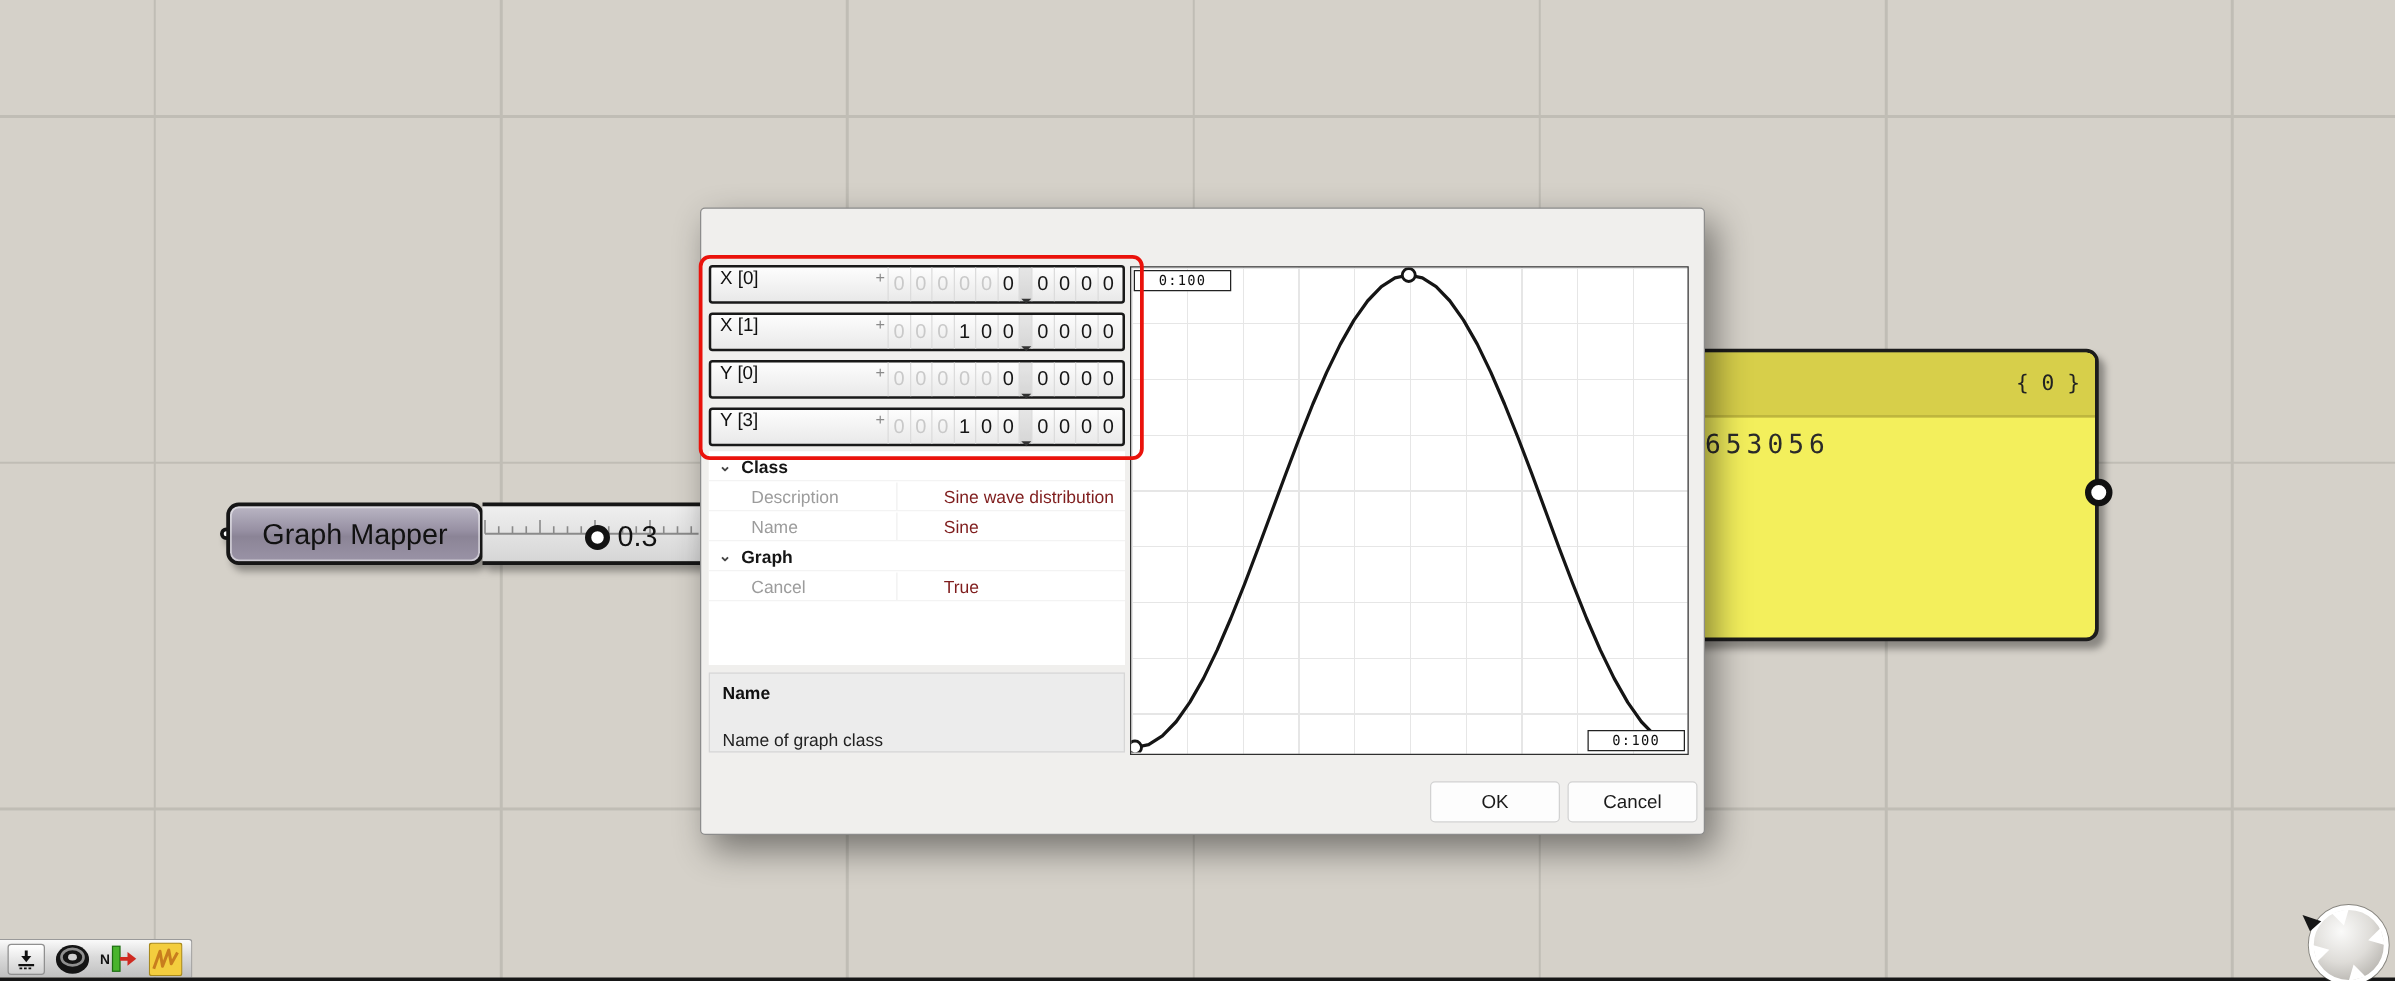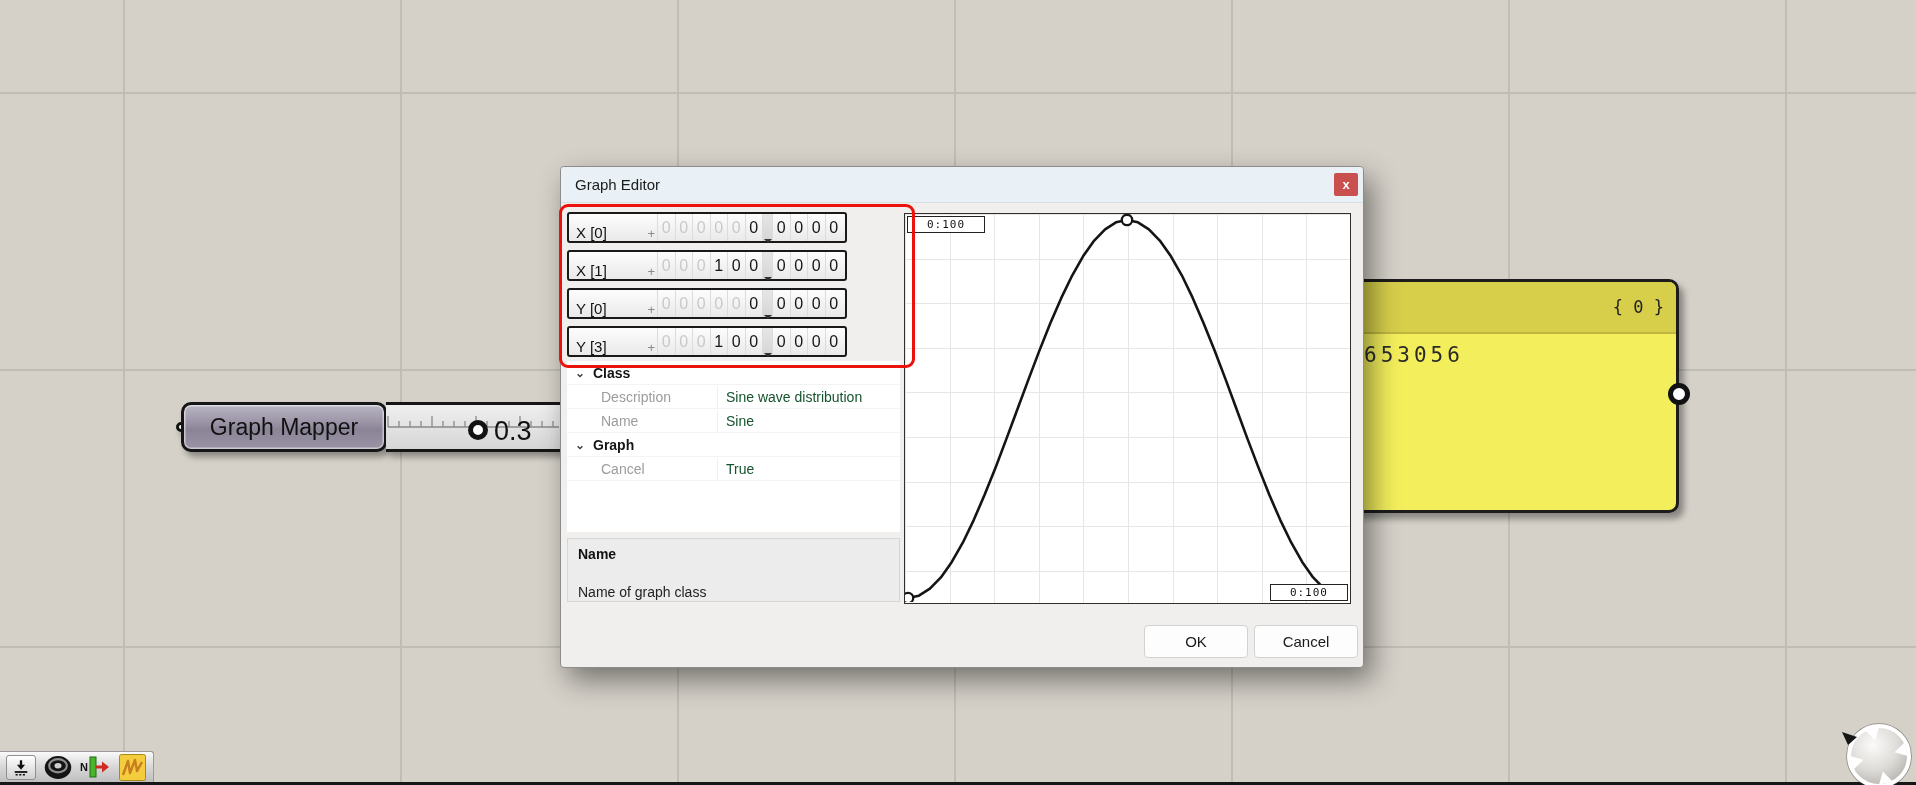--- a/index.html
+++ b/index.html
@@ -15,58 +15,58 @@
   
   #gm-wrap{left:181px;top:374px;width:384px;height:38px;filter:drop-shadow(4px 5px 3px rgba(0,0,0,0.35));margin-top:28px;}
   #gm-capsule{left:0;top:0;width:206px;height:50px;box-sizing:border-box;border:3px solid #161616;border-radius:10px;
     background:linear-gradient(180deg,#bab6c4 0%,#968fa2 45%,#8b8496 55%,#9a93a6 100%);
     box-shadow:inset 0 0 0 1.5px rgba(255,255,255,.5);
     display:flex;align-items:center;justify-content:center;font-size:23px;color:#111;}
   #gm-grip-in{left:-5px;top:20px;width:10px;height:10px;border-radius:50%;background:#fff;border:3px solid #131313;box-sizing:border-box;}
   #gm-slider{left:205px;top:0;width:179px;height:50px;box-sizing:border-box;border:3px solid #161616;border-left:none;
     background:linear-gradient(180deg,#efefef,#d6d6d6);}
   #gm-knob{left:82px;top:15px;width:20px;height:20px;border-radius:50%;border:5.5px solid #131313;background:#fff;box-sizing:border-box;}
-  #gm-value{left:108px;top:11px;font-size:27px;color:#111;}
+  #gm-value{left:108px;top:11px;font-size:23px;color:#111;}
 
   
   #panel{left:1345px;top:279px;width:334px;height:234px;z-index:5;}
   #panel-body{left:0;top:0;width:100%;height:100%;box-sizing:border-box;border:3px solid #1c1c1c;border-radius:10px;
     background:#f3ef5c;box-shadow:5px 6px 6px rgba(0,0,0,.35);overflow:hidden;}
   #panel-header{height:50px;background:#d7cf4a;border-bottom:2px solid #beb63e;display:flex;align-items:center;
     justify-content:flex-end;padding-right:12px;font-family:"DejaVu Sans Mono",monospace;font-size:17px;color:#222;}
   #panel-value{padding:9px 12px 0 16px;font-family:"DejaVu Sans Mono",monospace;font-size:21px;letter-spacing:4px;color:#2a2a2a;}
   #panel-grip{left:323px;top:104px;width:22px;height:22px;border-radius:50%;background:#fff;border:5px solid #111;box-sizing:border-box;z-index:6;}
 
   
   #dialog{left:560px;top:166px;width:802px;height:500px;background:#f0efed;border:1px solid #8c8c8c;border-radius:4px;
     box-shadow:8px 12px 28px rgba(0,0,0,.45);z-index:10;}
   #titlebar{left:0;top:0;width:100%;height:36px;background:#e9f1f6;border-bottom:1px solid #d8dfe3;border-radius:4px 4px 0 0;box-sizing:border-box;}
   #title-text{left:14px;top:0;line-height:35px;font-size:15px;color:#1b1b1b;}
   #close-btn{right:5px;top:6px;width:24px;height:23px;background:#c9504f;border-radius:2px;color:#fff;
     font-size:13px;font-weight:bold;display:flex;align-items:center;justify-content:center;cursor:pointer;}
 
   #rows-wrap{left:6px;top:45px;width:333px;}
-  .digit-row{position:relative;width:280px;height:31px;box-sizing:border-box;margin-bottom:7px;border:2px solid #191919;border-radius:3px;
-    background:linear-gradient(180deg,#fdfdfd,#e9e9e9);display:flex;align-items:flex-end;}
+  .digit-row{position:relative;width:333px;height:31px;box-sizing:border-box;margin-bottom:7px;border:2px solid #191919;border-radius:3px;
+    background:linear-gradient(180deg,#fdfdfd,#e9e9e9);display:flex;align-items:flex-start;}
   .dr-label{padding-left:7px;font-size:15px;color:#111;}
   .dr-fill{flex:1;}
   .dr-sign{font-size:13px;color:#8a8a8a;padding-right:2px;}
   .dr-digit{width:16.5px;text-align:center;font-size:16px;color:#161616;border-left:1px solid #dcdcdc;line-height:27px;}
   .dr-digit.dim{color:#c9c9c9;}
   .dr-sep{position:relative;width:9px;align-self:stretch;background:rgba(110,110,110,.16);border-left:1px solid #dcdcdc;}
   .dr-sep:after{content:"";position:absolute;left:1px;bottom:-6px;border:4px solid transparent;border-top-color:#333;}
   .dr-end{width:3px;}
   #red-rect{left:-2px;top:37px;width:350px;height:158px;border:3px solid #ea120b;border-radius:9px;pointer-events:none;z-index:20;}
 
   #prop-grid{left:6px;top:194px;width:333px;height:171px;background:#fff;font-size:14px;overflow:hidden;}
   .pg-cat{height:23px;display:flex;align-items:center;font-weight:bold;color:#151515;border-bottom:1px solid #f3f3f3;}
   .pg-chev{width:26px;text-align:center;color:#444;font-size:12px;}
-  .pg-item{height:23px;display:flex;align-items:center;border-bottom:1px solid #f3f3f3;}
+  .pg-item{height:23px;display:flex;align-items:center;border-bottom:1px solid #f3f3f3;gap:29px;}
   .pg-label{width:116px;padding-left:34px;color:#9c9c9c;border-right:1px solid #f0f0f0;line-height:22px;}
-  .pg-value{padding-left:8px;color:#14532d;}
+  .pg-value{padding-left:8px;color:#7f1d1d;}
 
   #help-box{left:6px;top:371px;width:333px;height:64px;box-sizing:border-box;background:#ececec;border:1px solid #d6d6d6;padding:7px 10px;}
   #help-title{font-size:14px;font-weight:bold;color:#111;}
   #help-text{font-size:14px;color:#222;margin-top:22px;}
 
   #graph-panel{left:343px;top:46px;width:447px;height:391px;box-sizing:border-box;background:
       repeating-linear-gradient(to right, #e6e6e6 0 1px, transparent 1px 44.6px),
       repeating-linear-gradient(to bottom, #e6e6e6 0 1px, transparent 1px 44.6px),
       #ffffff;border:1.5px solid #2f2f2f;}
   .corner-label{position:absolute;font-family:"DejaVu Sans Mono",monospace;font-size:11px;letter-spacing:1px;
@@ -129,24 +129,20 @@
     <div id="panel-body" class="abs">
       <div id="panel-header">
         <span>{ 0 }</span>
       </div>
       <div id="panel-value">653056</div>
     </div>
     <div id="panel-grip" class="abs"></div>
   </div>
 
   <div id="dialog" class="abs">
-    <div id="titlebar" class="abs">
-      <div id="title-text" class="abs">Graph Editor</div>
-      <div id="close-btn" class="abs">x</div>
-    </div>
 
     <div id="rows-wrap" class="abs">
         <div class="digit-row">
           <span class="dr-label">X [0]</span>
           <span class="dr-fill"></span>
           <span class="dr-sign">+</span>
           <span class="dr-digit dim">0</span>
           <span class="dr-digit dim">0</span>
           <span class="dr-digit dim">0</span>
           <span class="dr-digit dim">0</span>

